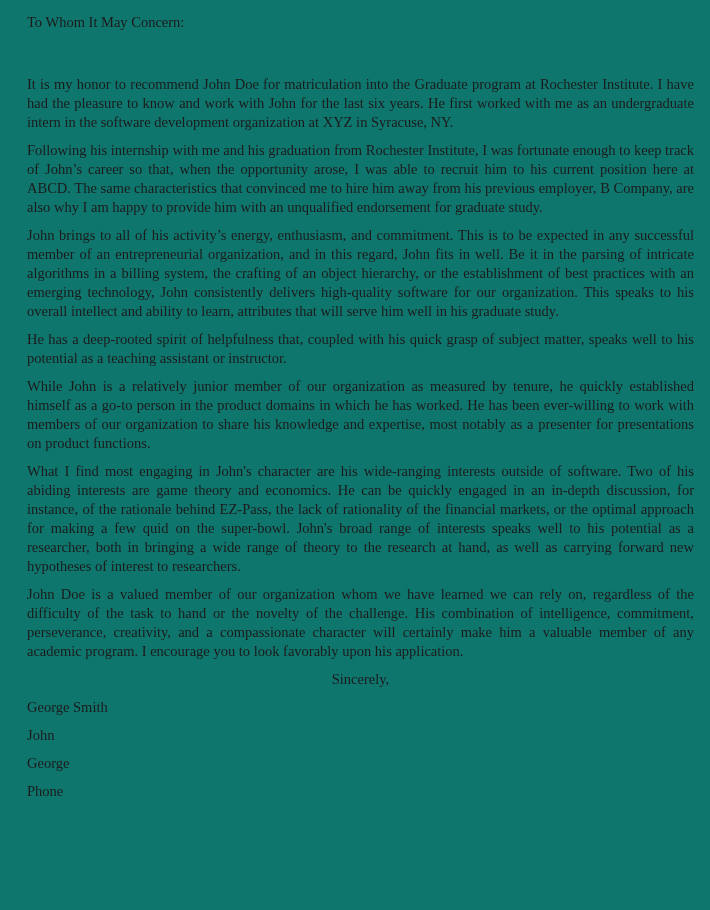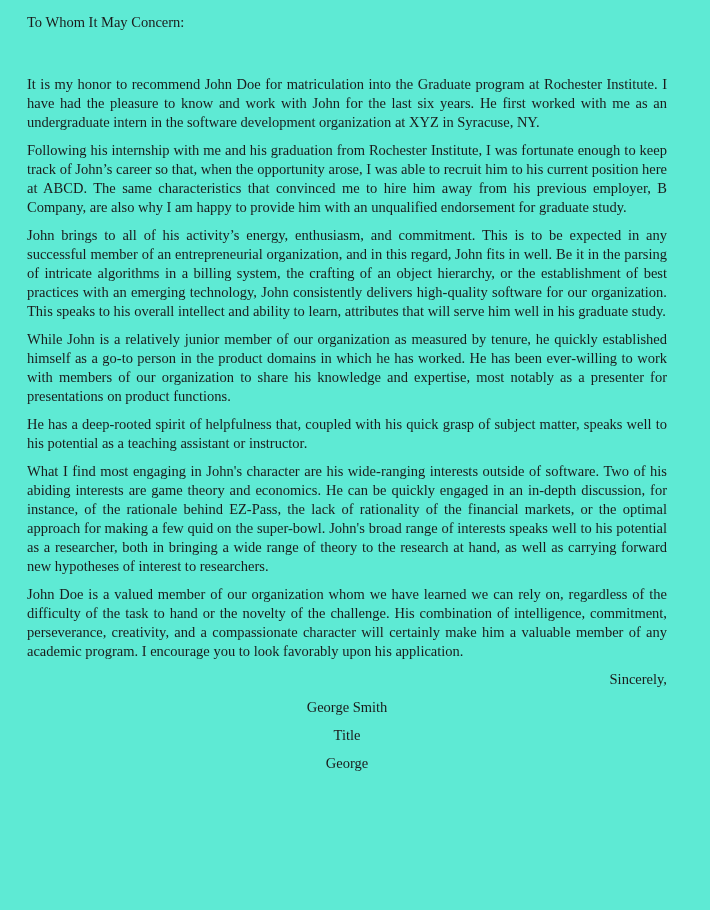--- a/index.html
+++ b/index.html
@@ -3,72 +3,73 @@
 <meta charset="utf-8">
 <style>
   html, body {
     margin: 0;
     padding: 0;
     background: #ffffff;
   }
   .page {
     width: 710px;
     height: 910px;
-    background: #5eead4;
+    background: #0f766e;
     box-sizing: border-box;
-    padding: 13px 43px 10px 27px;
+    padding: 13px 16px 10px 27px;
     font-family: "Liberation Serif", "DejaVu Serif", serif;
     color: #1b1b1b;
     font-size: 14.5px;
     line-height: 19px;
     overflow: hidden;
   }
   .salutation {
     margin: 0 0 43px 0;
     text-align: left;
   }
   p.para {
     margin: 0 0 9px 0;
     text-align: justify;
     text-align-last: left;
   }
   p.closing {
     margin: 0 0 9px 0;
-    text-align: right;
+    text-align: center;
   }
   p.sig-line {
     margin: 0 0 9px 0;
-    text-align: center;
+    text-align: left;
   }
 </style>
 </head>
 <body>
 
 <div class="page">
 
   <p class="salutation">To Whom It May Concern:</p>
 
   <p class="para">It is my honor to recommend John Doe for matriculation into the Graduate program at Rochester Institute. I have had the pleasure to know and work with John for the last six years. He first worked with me as an undergraduate intern in the software development organization at XYZ in Syracuse, NY.</p>
 
   <p class="para">Following his internship with me and his graduation from Rochester Institute, I was fortunate enough to keep track of John’s career so that, when the opportunity arose, I was able to recruit him to his current position here at ABCD. The same characteristics that convinced me to hire him away from his previous employer, B Company, are also why I am happy to provide him with an unqualified endorsement for graduate study.</p>
 
   <p class="para">John brings to all of his activity’s energy, enthusiasm, and commitment. This is to be expected in any successful member of an entrepreneurial organization, and in this regard, John fits in well. Be it in the parsing of intricate algorithms in a billing system, the crafting of an object hierarchy, or the establishment of best practices with an emerging technology, John consistently delivers high-quality software for our organization. This speaks to his overall intellect and ability to learn, attributes that will serve him well in his graduate study.</p>
 
+  <p class="para">He has a deep-rooted spirit of helpfulness that, coupled with his quick grasp of subject matter, speaks well to his potential as a teaching assistant or instructor.</p>
+
   <p class="para">While John is a relatively junior member of our organization as measured by tenure, he quickly established himself as a go-to person in the product domains in which he has worked. He has been ever-willing to work with members of our organization to share his knowledge and expertise, most notably as a presenter for presentations on product functions.</p>
-
-  <p class="para">He has a deep-rooted spirit of helpfulness that, coupled with his quick grasp of subject matter, speaks well to his potential as a teaching assistant or instructor.</p>
 
   <p class="para">What I find most engaging in John's character are his wide-ranging interests outside of software. Two of his abiding interests are game theory and economics. He can be quickly engaged in an in-depth discussion, for instance, of the rationale behind EZ-Pass, the lack of rationality of the financial markets, or the optimal approach for making a few quid on the super-bowl. John's broad range of interests speaks well to his potential as a researcher, both in bringing a wide range of theory to the research at hand, as well as carrying forward new hypotheses of interest to researchers.</p>
 
   <p class="para">John Doe is a valued member of our organization whom we have learned we can rely on, regardless of the difficulty of the task to hand or the novelty of the challenge. His combination of intelligence, commitment, perseverance, creativity, and a compassionate character will certainly make him a valuable member of any academic program. I encourage you to look favorably upon his application.</p>
 
   <p class="closing">Sincerely,</p>
 
   <p class="sig-line">George Smith</p>
 
-  <p class="sig-line">Title</p>
+  <p class="sig-line">John</p>
 
   <p class="sig-line">George</p>
 
 
+  <p class="sig-line">Phone</p>
 
 
 </div>
 
 </body></html>

